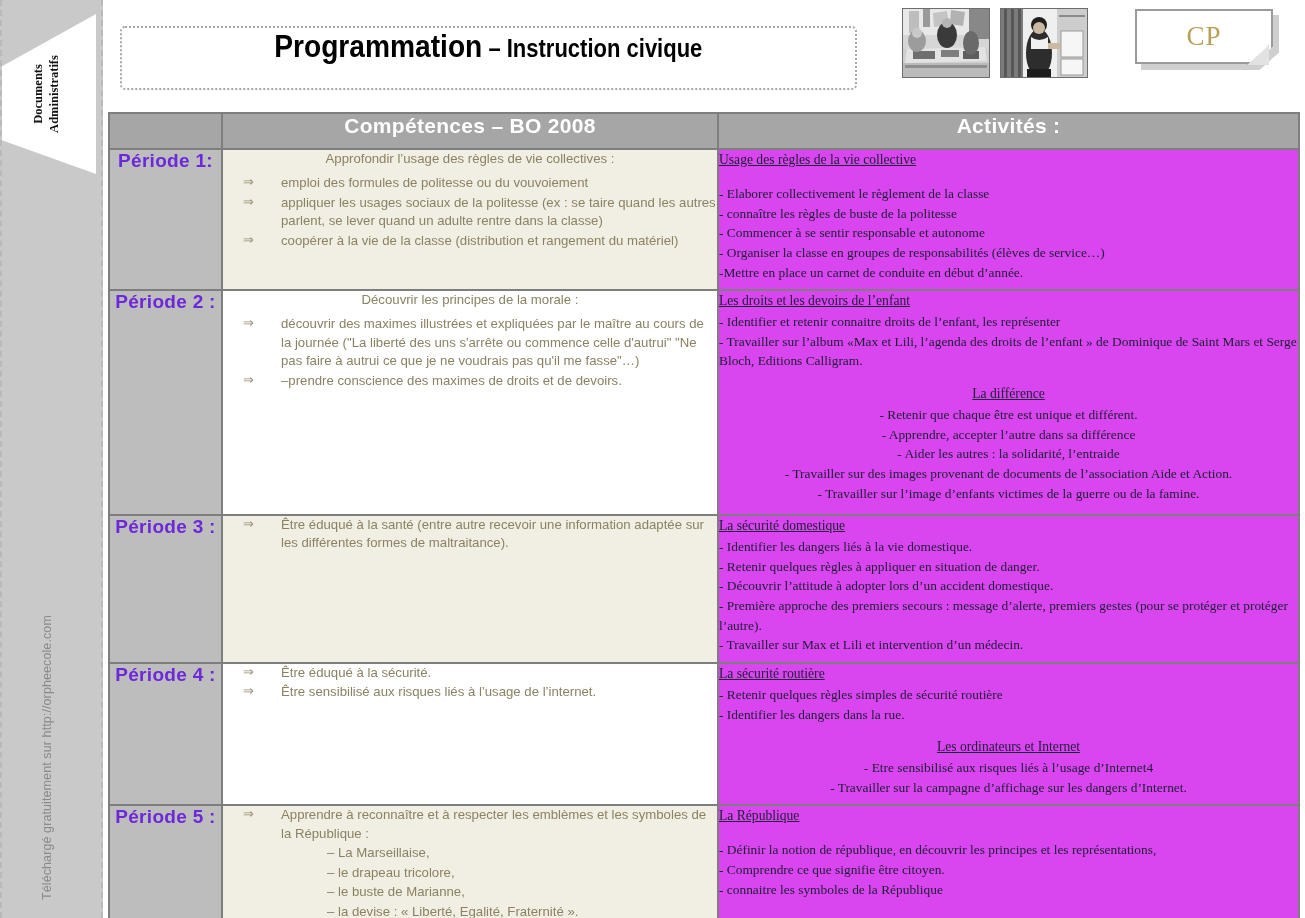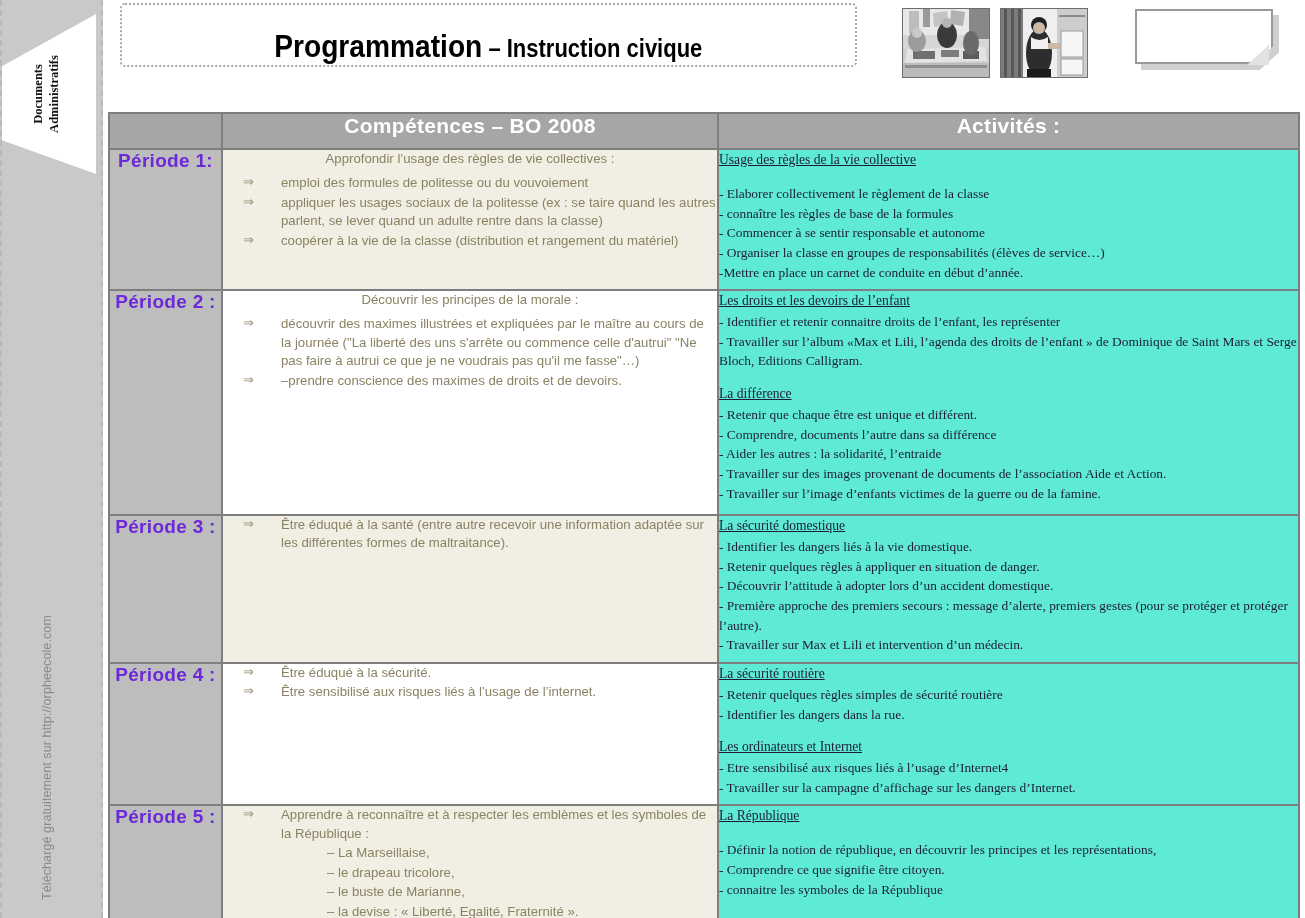--- a/index.html
+++ b/index.html
@@ -45,26 +45,26 @@
     transform-origin: left bottom;
     transform: rotate(-90deg);
     white-space: nowrap;
     font-size: 12.5px;
     color: #8a8a8a;
     letter-spacing: .1px;
   }
 
   
   #title-box {
-    position: absolute; left: 120px; top: 3px;
+    position: absolute; left: 120px; top: 26px;
     width: 737px; height: 64px;
     background: #ffffff;
     border: 2px dotted #a8a8a8;
     border-radius: 5px;
-    display: flex; align-items: flex-end; justify-content: center;
+    display: flex; align-items: flex-start; justify-content: center;
   }
   #title-text {
     font-family: "Liberation Sans Narrow", "Liberation Sans", sans-serif;
     font-size: 30px; color: #000; white-space: nowrap;
     transform: scaleX(.88); transform-origin: center;
   }
   #title-text .big { font-weight: bold; font-size: 32px; }
   #title-text .sub { font-weight: bold; font-size: 25px; }
 
   #photo-strip { position: absolute; left: 902px; top: 8px; display: flex; gap: 10px; }
@@ -145,21 +145,21 @@
     background: #ffffff;
     color: #8a8263;
     font-size: 13.2px;
     line-height: 1.40;
     padding: 7px 10px 7px 6px;
   }
   td.comp.cream { background: #f1efe3; }
   td.comp.vmid { vertical-align: middle; }
 
   td.act {
-    background: #5eead4;
+    background: #d946ef;
     color: #1d1d35;
     font-family: "Liberation Serif", serif;
     font-size: 13.4px;
     line-height: 1.47;
     padding: 5px 8px 5px 7px;
   }
 
   
   .comp-lead { text-align: center; margin: 0 0 6px 0; padding: 0 6px; }
   .comp-items { margin: 0; padding: 0; list-style: none; }
@@ -177,21 +177,21 @@
 
   
   .act-h {
     text-decoration: underline;
     margin: 0 0 1px 0;
     font-size: 13.6px;
   }
   .act-gap { height: 13px; }
   .act-line { margin: 0; }
   .act-block { margin: 0 0 0 0; }
-  .act-block + .act-block { margin-top: 13px; }
+  .act-block + .act-block { margin-top: 13px; text-align: center; }
 </style>
 </head>
 <body>
 
 <div id="sidebar-strip">
   <div id="sidebar-banner">
     <div id="sidebar-banner-label">
         <div>Documents</div>
         <div>Administratifs</div>
       </div>
@@ -248,20 +248,21 @@
       <rect x="47" y="34" width="12" height="6" fill="#cbb9a3"></rect>
       <rect x="26" y="60" width="24" height="8" fill="#1c1c1c"></rect>
     </svg>
   </div>
 </div>
 
 <div id="grade-badge">
   <div class="shadow"></div>
   <div class="sheet"></div>
   <div class="fold"></div>
+  <div id="grade-label">CP</div>
 </div>
 
 <table id="table">
   <colgroup>
     <col class="c-per">
       <col class="c-comp">
       <col class="c-act">
   </colgroup>
   <thead>
     <tr>
@@ -280,21 +281,21 @@
             <li><span class="arrow">⇒</span><span>appliquer les usages sociaux de la politesse
 (ex : se taire quand les autres parlent, se lever quand un adulte rentre dans la classe)</span></li>
             <li><span class="arrow">⇒</span><span>coopérer à la vie de la classe (distribution et rangement du matériel)</span></li>
           </ul>
         </td>
         <td class="act">
           <div class="act-block">
             <div class="act-h">Usage des règles de la  vie collective</div>
             <div class="act-gap"></div>
             <div class="act-line">- Elaborer collectivement le règlement de la classe</div>
-            <div class="act-line">- connaître les règles de base de la formules</div>
+            <div class="act-line">- connaître les règles de buste de la politesse</div>
             <div class="act-line">- Commencer à se sentir responsable et autonome</div>
             <div class="act-line">- Organiser la classe en groupes de responsabilités (élèves de service…)</div>
             <div class="act-line">-Mettre en place un carnet de conduite en début d’année.</div>
           </div>
         </td>
       </tr>
       <tr>
         <td class="period">Période 2 :</td>
         <td class="comp vmid">
           <p class="comp-lead">Découvrir les principes de la morale :</p>
@@ -305,21 +306,21 @@
         </td>
         <td class="act">
           <div class="act-block">
             <div class="act-h">Les droits et les  devoirs de l’enfant</div>
             <div class="act-line">- Identifier et retenir connaitre droits de l’enfant, les représenter</div>
             <div class="act-line">- Travailler sur l’album «Max et Lili, l’agenda des droits de l’enfant » de Dominique de Saint Mars et Serge Bloch, Editions Calligram.</div>
           </div>
           <div class="act-block">
             <div class="act-h">La différence</div>
             <div class="act-line">- Retenir que chaque être est unique et différent.</div>
-            <div class="act-line">- Comprendre, documents l’autre dans sa différence</div>
+            <div class="act-line">- Apprendre, accepter l’autre dans sa différence</div>
             <div class="act-line">- Aider les autres : la solidarité, l’entraide</div>
             <div class="act-line">- Travailler sur des images provenant de documents de l’association Aide et Action.</div>
             <div class="act-line">- Travailler sur l’image d’enfants victimes de la guerre ou de la famine.</div>
           </div>
         </td>
       </tr>
       <tr>
         <td class="period">Période 3 :</td>
         <td class="comp cream vmid">
           <ul class="comp-items">

